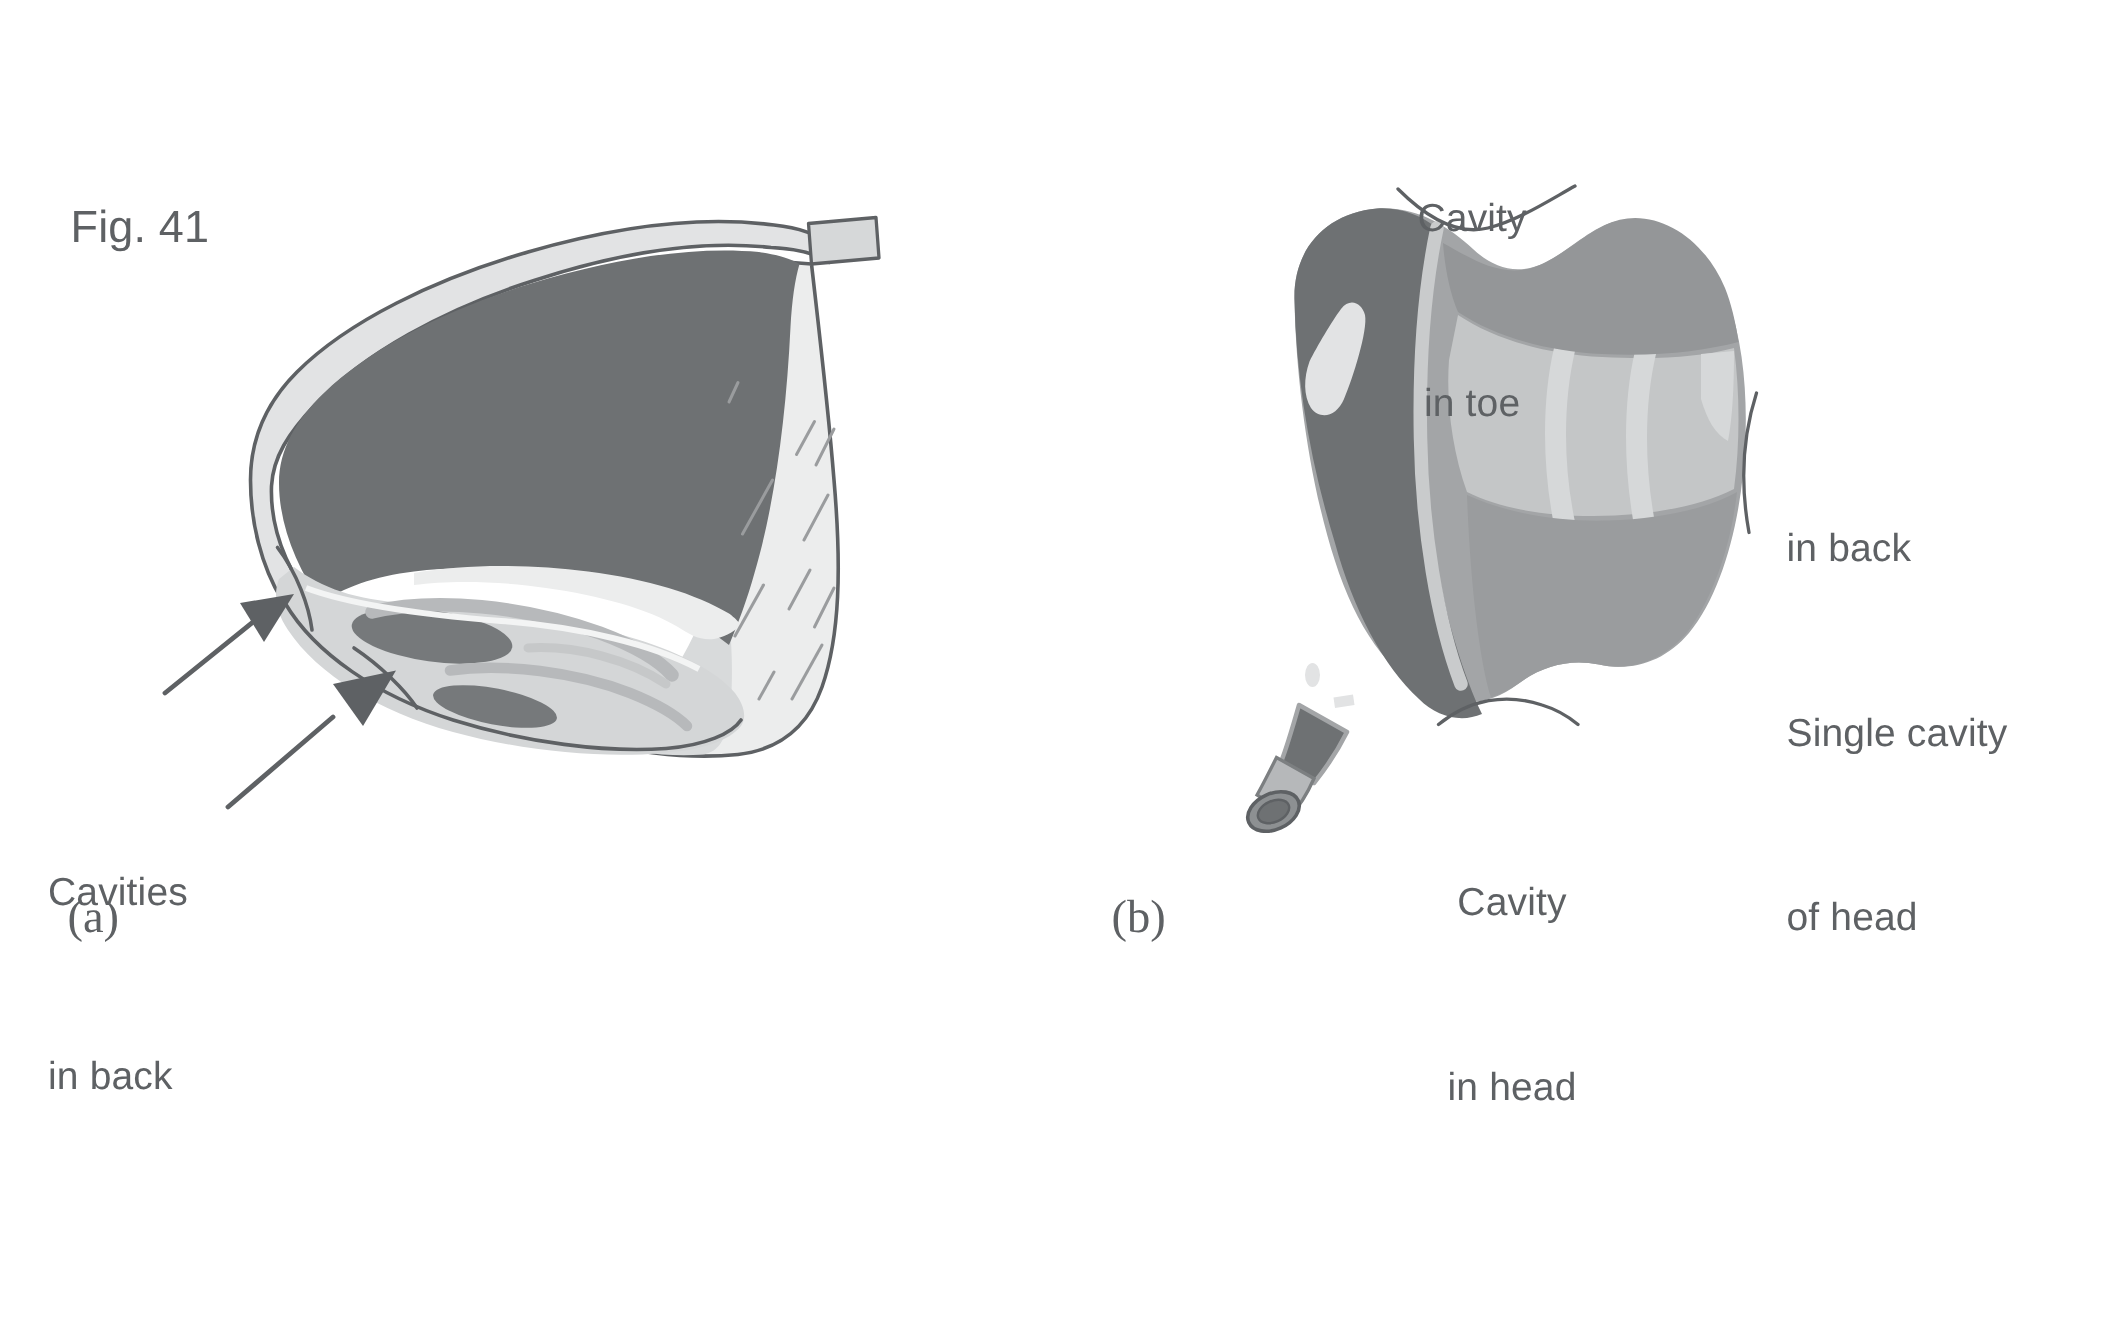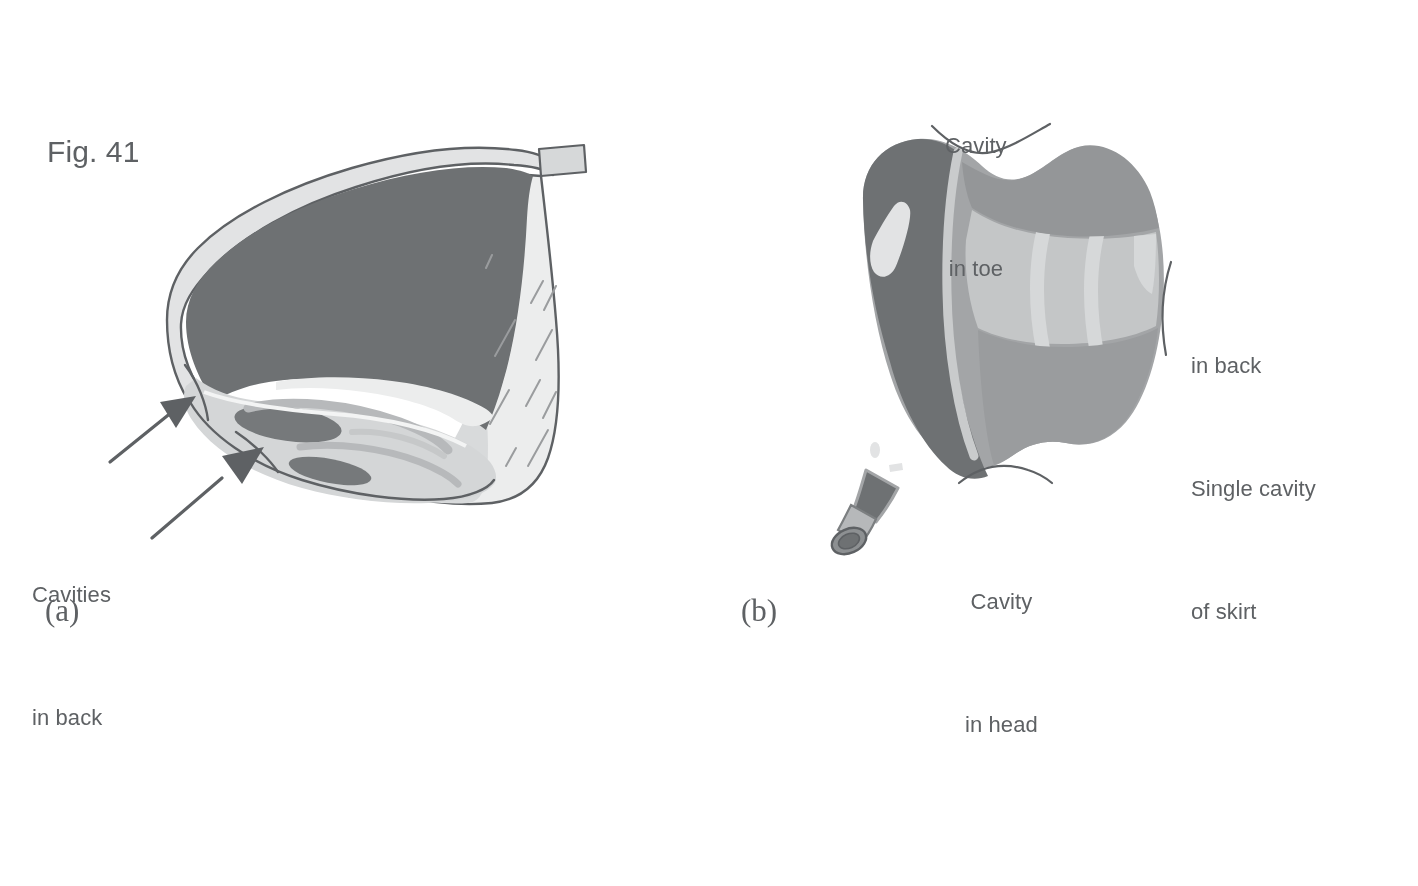--- a/index.html
+++ b/index.html
@@ -27,21 +27,21 @@
     left: 0; top: 0;
     width: 1418px;
     height: 886px;
     display: block;
   }
   
   .label {
     position: absolute;
     font-family: "Liberation Sans", "DejaVu Sans", sans-serif;
     color: #5e6164;
-    font-size: 22px;
+    font-size: 26px;
     line-height: 41px;
     white-space: pre;
     letter-spacing: 0.1px;
   }
   .label.fig-number { font-size: 30px; }
   .panel-letter {
     position: absolute;
     font-family: "Liberation Serif", "DejaVu Serif", serif;
     color: #5e6164;
     font-size: 31px;
@@ -265,21 +265,21 @@
   </div>
 
   <div class="label lbl-cav-toe">
     <div>Cavity</div>
     <div>in toe</div>
   </div>
 
   <div class="label lbl-cav-back">
     <div>in back</div>
     <div>Single cavity</div>
-    <div>of skirt</div>
+    <div>of head</div>
   </div>
 
   <div class="label lbl-cav-heel">
     <div>Cavity</div>
     <div>in head</div>
   </div>
 
   <div class="panel-letter lbl-a">(a)</div>
   <div class="panel-letter lbl-b">(b)</div>
 

